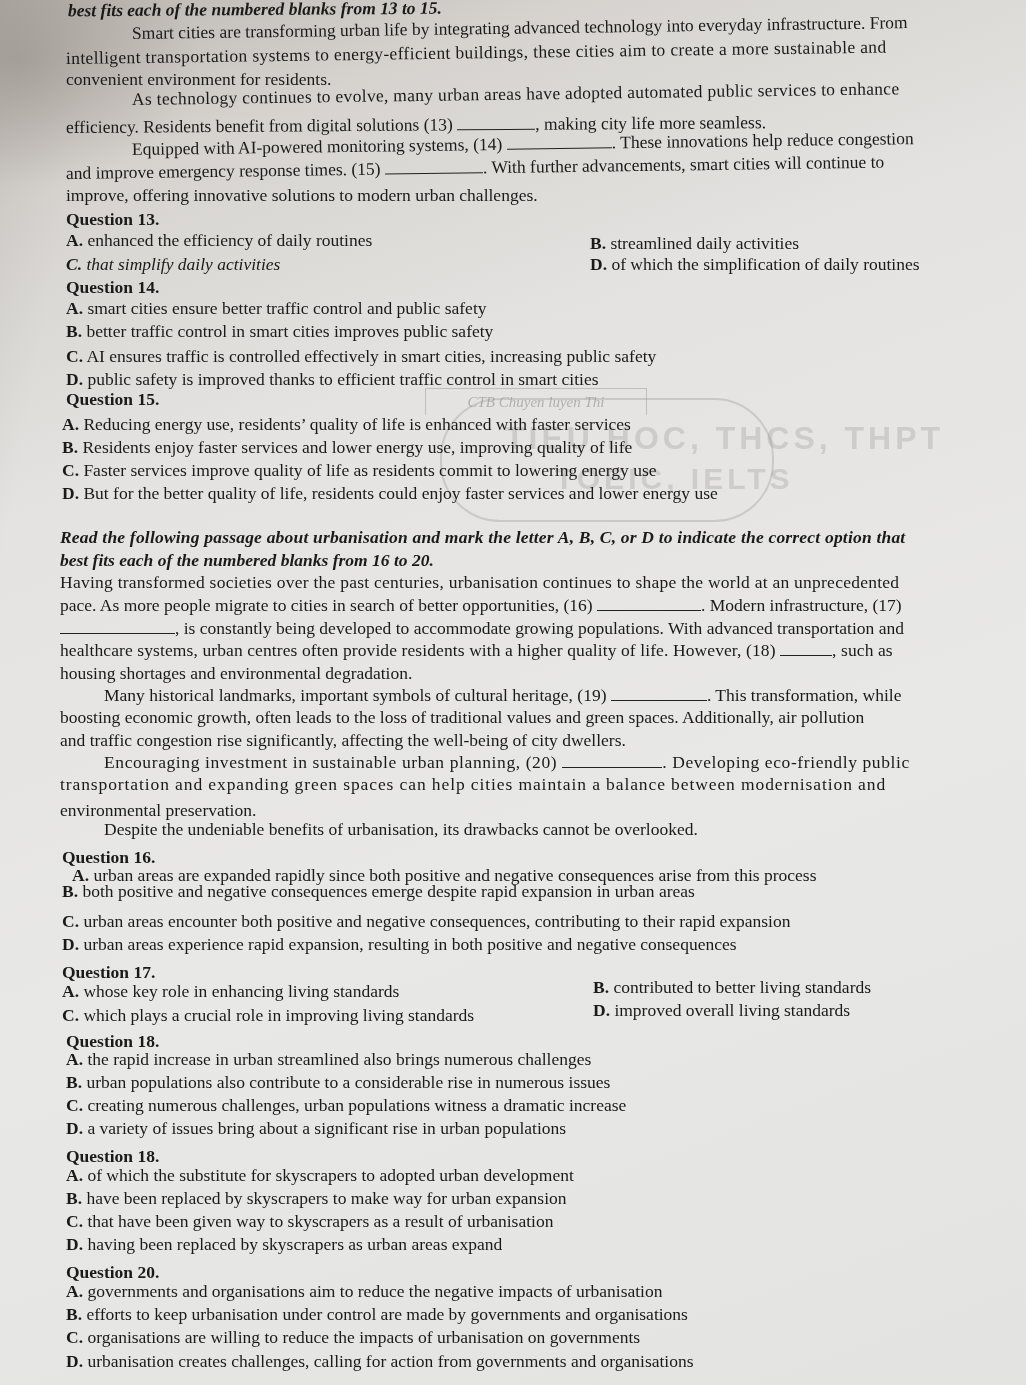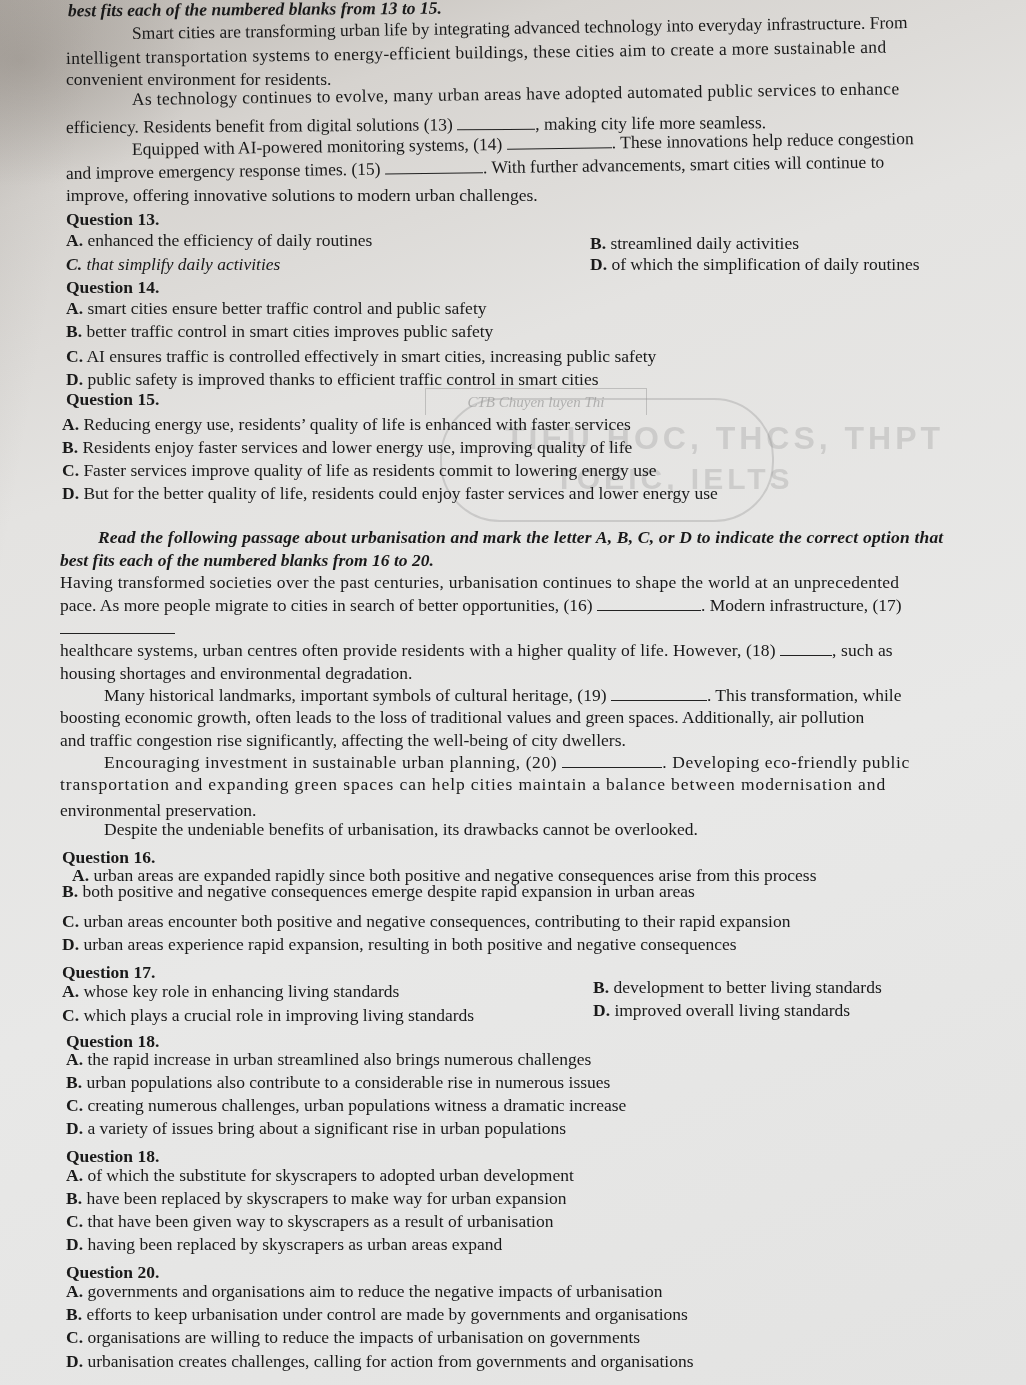--- a/index.html
+++ b/index.html
@@ -80,30 +80,30 @@
   <div class="line" style="left:66px;top:320px;"><span class="opt-letter">B.</span> <span>better traffic control in smart cities improves public safety</span></div>
   <div class="line" style="left:66px;top:345px;"><span class="opt-letter">C.</span> <span>AI ensures traffic is controlled effectively in smart cities, increasing public safety</span></div>
   <div class="line" style="left:66px;top:368px;"><span class="opt-letter">D.</span> <span>public safety is improved thanks to efficient traffic control in smart cities</span></div>
 
   <div class="line qhead" style="left:66px;top:388px;">Question 15.</div>
   <div class="line" style="left:62px;top:413px;"><span class="opt-letter">A.</span> <span>Reducing energy use, residents’ quality of life is enhanced with faster services</span></div>
   <div class="line" style="left:62px;top:436px;"><span class="opt-letter">B.</span> <span>Residents enjoy faster services and lower energy use, improving quality of life</span></div>
   <div class="line" style="left:62px;top:459px;"><span class="opt-letter">C.</span> <span>Faster services improve quality of life as residents commit to lowering energy use</span></div>
   <div class="line" style="left:62px;top:482px;"><span class="opt-letter">D.</span> <span>But for the better quality of life, residents could enjoy faster services and lower energy use</span></div>
 
-  <div class="line it" style="left:60px;top:526px;letter-spacing:0.2px;margin-left:38px;">Read the following passage about urbanisation and mark the letter A, B, C, or D to indicate the correct option that</div>
+  <div class="line it" style="left:60px;top:526px;letter-spacing:0.2px;">Read the following passage about urbanisation and mark the letter A, B, C, or D to indicate the correct option that</div>
   <div class="line it" style="left:60px;top:549px;">best fits each of the numbered blanks from 16 to 20.</div>
 
   <div class="line" style="left:60px;top:571px;letter-spacing:0.25px;">Having transformed societies over the past centuries, urbanisation continues to shape the world at an unprecedented</div>
   <div class="line" style="left:60px;top:594px;">
     <span>pace. As more people migrate to cities in search of better opportunities, (16)</span>
     <span class="blank" style="width:104px;"></span><span>. Modern infrastructure, (17)</span>
   </div>
   <div class="line" style="left:60px;top:617px;">
-    <span class="blank" style="width:115px;"></span>
+    <span class="blank" style="width:115px;"></span><span>, is constantly being developed to accommodate growing populations. With advanced transportation and</span>
   </div>
   <div class="line" style="left:60px;top:639px;letter-spacing:0.1px;">
     <span>healthcare systems, urban centres often provide residents with a higher quality of life. However, (18)</span>
     <span class="blank" style="width:52px;"></span><span>, such as</span>
   </div>
   <div class="line" style="left:60px;top:662px;">housing shortages and environmental degradation.</div>
   <div class="line" style="left:104px;top:684px;">
     <span>Many historical landmarks, important symbols of cultural heritage, (19)</span>
     <span class="blank" style="width:96px;"></span><span>. This transformation, while</span>
   </div>
@@ -118,21 +118,21 @@
   <div class="line" style="left:104px;top:818px;">Despite the undeniable benefits of urbanisation, its drawbacks cannot be overlooked.</div>
 
   <div class="line qhead" style="left:62px;top:846px;">Question 16.</div>
   <div class="line" style="left:72px;top:864px;"><span class="opt-letter">A.</span> <span>urban areas are expanded rapidly since both positive and negative consequences arise from this process</span></div>
   <div class="line" style="left:62px;top:880px;"><span class="opt-letter">B.</span> <span>both positive and negative consequences emerge despite rapid expansion in urban areas</span></div>
   <div class="line" style="left:62px;top:910px;"><span class="opt-letter">C.</span> <span>urban areas encounter both positive and negative consequences, contributing to their rapid expansion</span></div>
   <div class="line" style="left:62px;top:933px;"><span class="opt-letter">D.</span> <span>urban areas experience rapid expansion, resulting in both positive and negative consequences</span></div>
 
   <div class="line qhead" style="left:62px;top:961px;">Question 17.</div>
   <div class="line" style="left:62px;top:980px;"><span class="opt-letter">A.</span> <span>whose key role in enhancing living standards</span></div>
-  <div class="line" style="left:593px;top:976px;"><span class="opt-letter">B.</span> <span>development to better living standards</span></div>
+  <div class="line" style="left:593px;top:976px;"><span class="opt-letter">B.</span> <span>contributed to better living standards</span></div>
   <div class="line" style="left:62px;top:1004px;"><span class="opt-letter">C.</span> <span>which plays a crucial role in improving living standards</span></div>
   <div class="line" style="left:593px;top:999px;"><span class="opt-letter">D.</span> <span>improved overall living standards</span></div>
 
   <div class="line qhead" style="left:66px;top:1030px;">Question 18.</div>
   <div class="line" style="left:66px;top:1048px;"><span class="opt-letter">A.</span> <span>the rapid increase in urban streamlined also brings numerous challenges</span></div>
   <div class="line" style="left:66px;top:1071px;"><span class="opt-letter">B.</span> <span>urban populations also contribute to a considerable rise in numerous issues</span></div>
   <div class="line" style="left:66px;top:1094px;"><span class="opt-letter">C.</span> <span>creating numerous challenges, urban populations witness a dramatic increase</span></div>
   <div class="line" style="left:66px;top:1117px;"><span class="opt-letter">D.</span> <span>a variety of issues bring about a significant rise in urban populations</span></div>
 
   <div class="line qhead" style="left:66px;top:1145px;">Question 18.</div>

